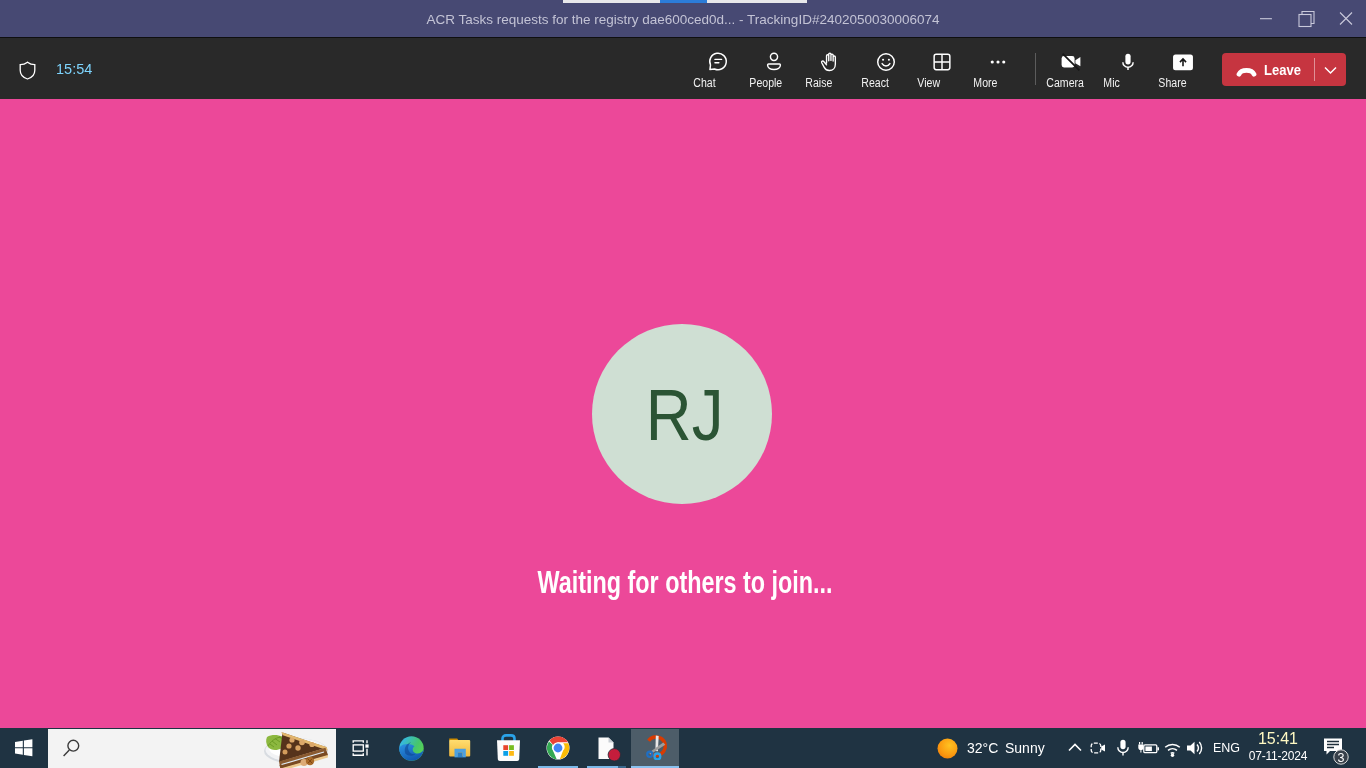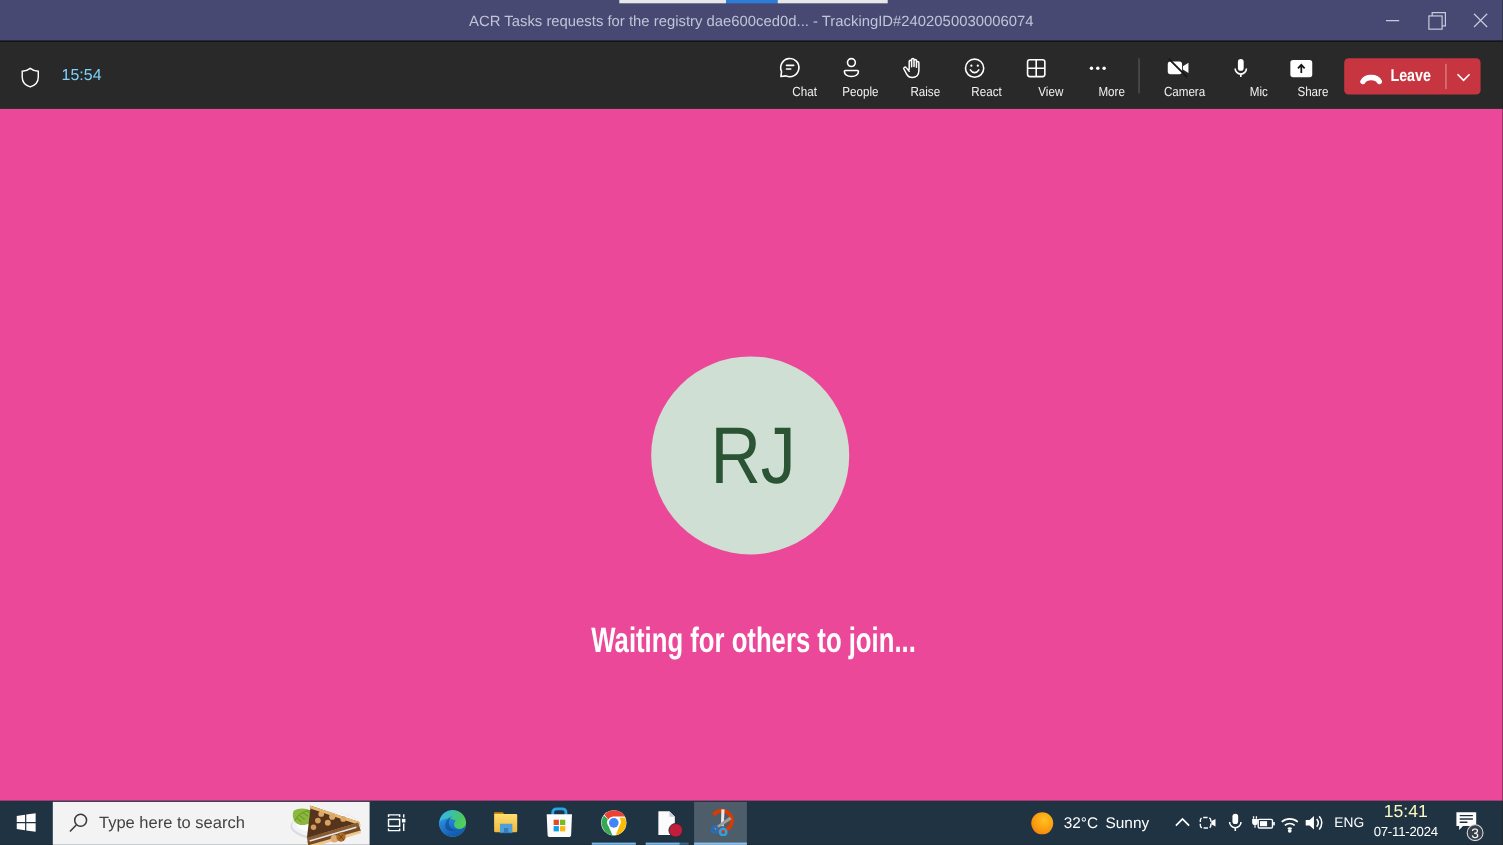--- a/index.html
+++ b/index.html
@@ -4,21 +4,21 @@
 <style>
 *{margin:0;padding:0;box-sizing:border-box}
 html,body{width:1366px;height:768px;overflow:hidden;background:#202020;font-family:"Liberation Sans",sans-serif}
 .abs{position:absolute}
 #titlebar{position:absolute;left:0;top:0;width:1366px;height:37px;background:#474973}
 #titlebar .title{position:absolute;left:0;top:0;width:1366px;height:37px;line-height:39px;text-align:center;color:#c3c3d5;font-size:13.5px}
 .strip{position:absolute;top:0;height:3px}
 #toolbar{position:absolute;left:0;top:37px;width:1366px;height:61.5px;background:#292929;border-top:1.5px solid #0f0f0f}
 #stage{position:absolute;left:0;top:98.5px;width:1366px;height:629.5px;background:#ec4899}
 #taskbar{position:absolute;left:0;top:728px;width:1366px;height:40px;background:#1f3342}
-.tbtn{position:absolute;top:13px;width:56px;height:52px;text-align:right;color:#f2f2f2}
+.tbtn{position:absolute;top:13px;width:56px;height:52px;text-align:left;color:#f2f2f2}
 .tbtn svg{display:block;margin:0 auto}
 .tbtn .lbl{font-size:12px;margin-top:3px;transform:scaleX(0.88)}
 #clock{position:absolute;left:56px;top:0;height:61px;line-height:63px;color:#7dd3fc;font-size:14.5px}
 #leave{position:absolute;left:1222px;top:15px;width:124px;height:33px;background:#c63540;border-radius:4px}
 #avatar{position:absolute;left:592px;top:225.5px;width:180px;height:180px;border-radius:50%;background:#cfdfd3;color:#2b5434;display:flex;align-items:center;justify-content:center}
 #avatar span{font-size:73px;transform:scaleX(0.87);display:block;margin-top:1px;margin-left:5px}
 #waiting{position:absolute;left:2px;top:465.5px;width:1366px;text-align:center;color:#fff;font-size:32px;font-weight:bold}
 #waiting span{display:inline-block;transform:scaleX(0.73)}
 #search{position:absolute;left:48px;top:1px;width:288px;height:39px;background:#f3f3f3}
 #search .stext{position:absolute;left:42px;top:0;height:39px;line-height:40px;font-size:15px;color:#424242}
@@ -135,21 +135,20 @@
    <path d="M0 2.9 L7.8 1.7 V8.2 H0 Z"></path>
    <path d="M8.9 1.5 L17.4 0.3 V8.2 H8.9 Z"></path>
    <path d="M0 9.3 H7.8 V15.8 L0 14.6 Z"></path>
    <path d="M8.9 9.3 H17.4 V17.2 L8.9 16 Z"></path>
  </svg>
  <div id="search">
    <svg class="abs" style="left:14px;top:9px" width="20" height="21" viewBox="0 0 20 21" fill="none" stroke="#3a3a3a" stroke-width="1.4">
      <circle cx="11.3" cy="7.7" r="5.4"></circle>
      <path d="M7.3 12 L1.6 17.9"></path>
    </svg>
-   <div class="stext">Type here to search</div>
    <svg class="abs" style="left:210px;top:2px" width="80" height="38" viewBox="0 0 80 38">
      <ellipse cx="38" cy="20" rx="32" ry="13" fill="#d8dce1"></ellipse>
      <ellipse cx="38" cy="19" rx="30.5" ry="12" fill="#f2f3f5"></ellipse>
      <ellipse cx="37" cy="17.5" rx="26" ry="9.5" fill="#ffffff"></ellipse>
      <path d="M9 6 C16 2 26 4 30 12 C24 20 14 21 10 16 C8 13 7.5 9 9 6 Z" fill="#8cb83f"></path>
      <path d="M10 15 C14 8 22 4 29 7 M12 13 L16 16 M14 10 L19 14 M17 7.5 L22 11 M21 5.5 L25 9" stroke="#6d9c26" stroke-width="1" fill="none"></path>
      <path d="M21 31 L24.5 1.5 L69 16.5 Z" fill="#56331b"></path>
      <path d="M23.2 1 L68.5 16 L69.8 19.5 L24.8 4.2 Z" fill="#e3b86e"></path>
      <path d="M21 30.5 L67.5 16.8 L70 24.5 L22.5 38 Z" fill="#8a5a30"></path>
      <path d="M21.5 34 L68.5 20.5 L69.8 24.2 L22.5 37.8 Z" fill="#7a4a22"></path>

